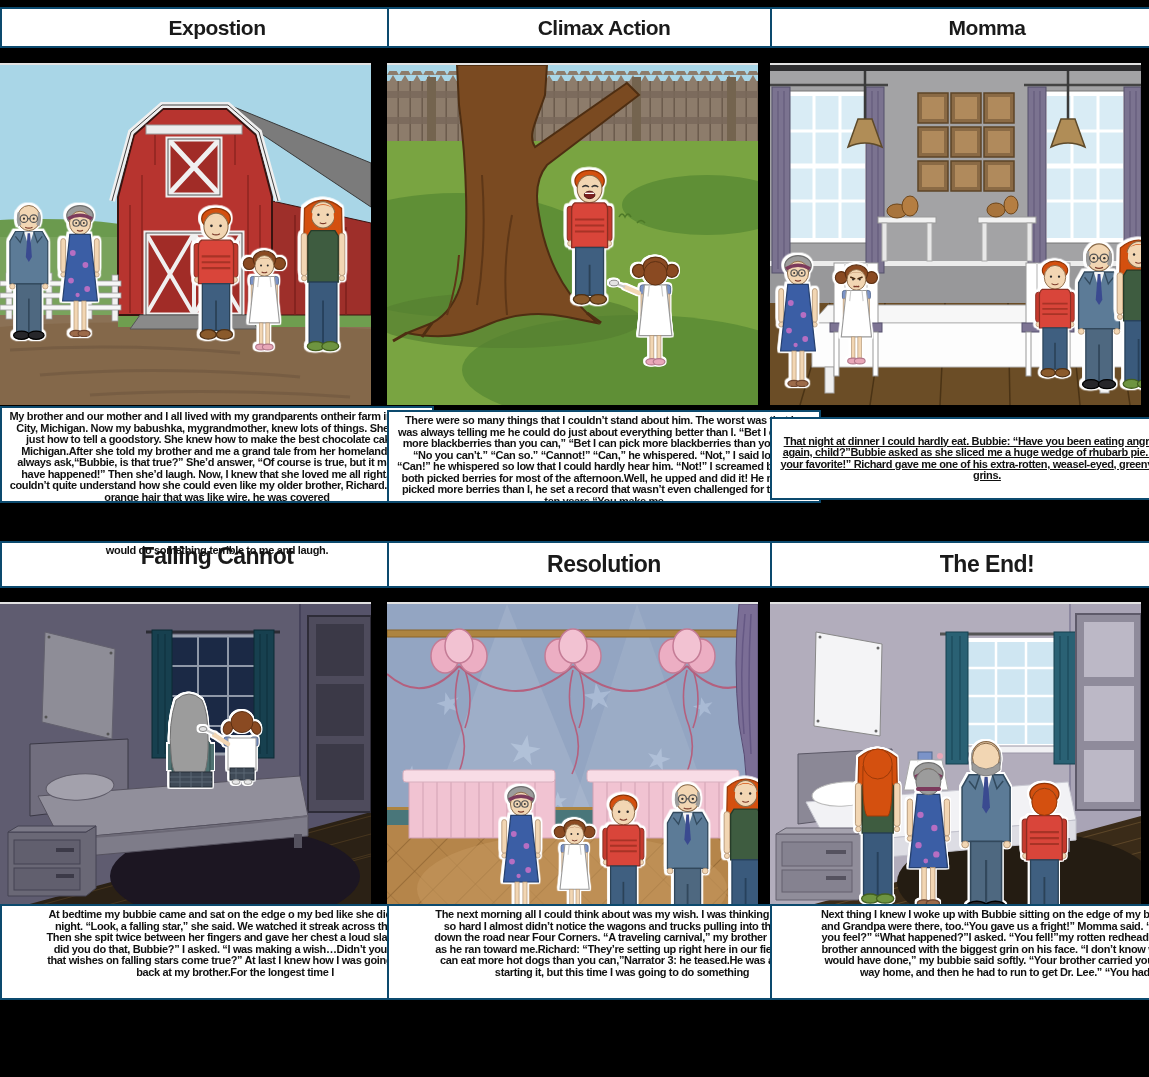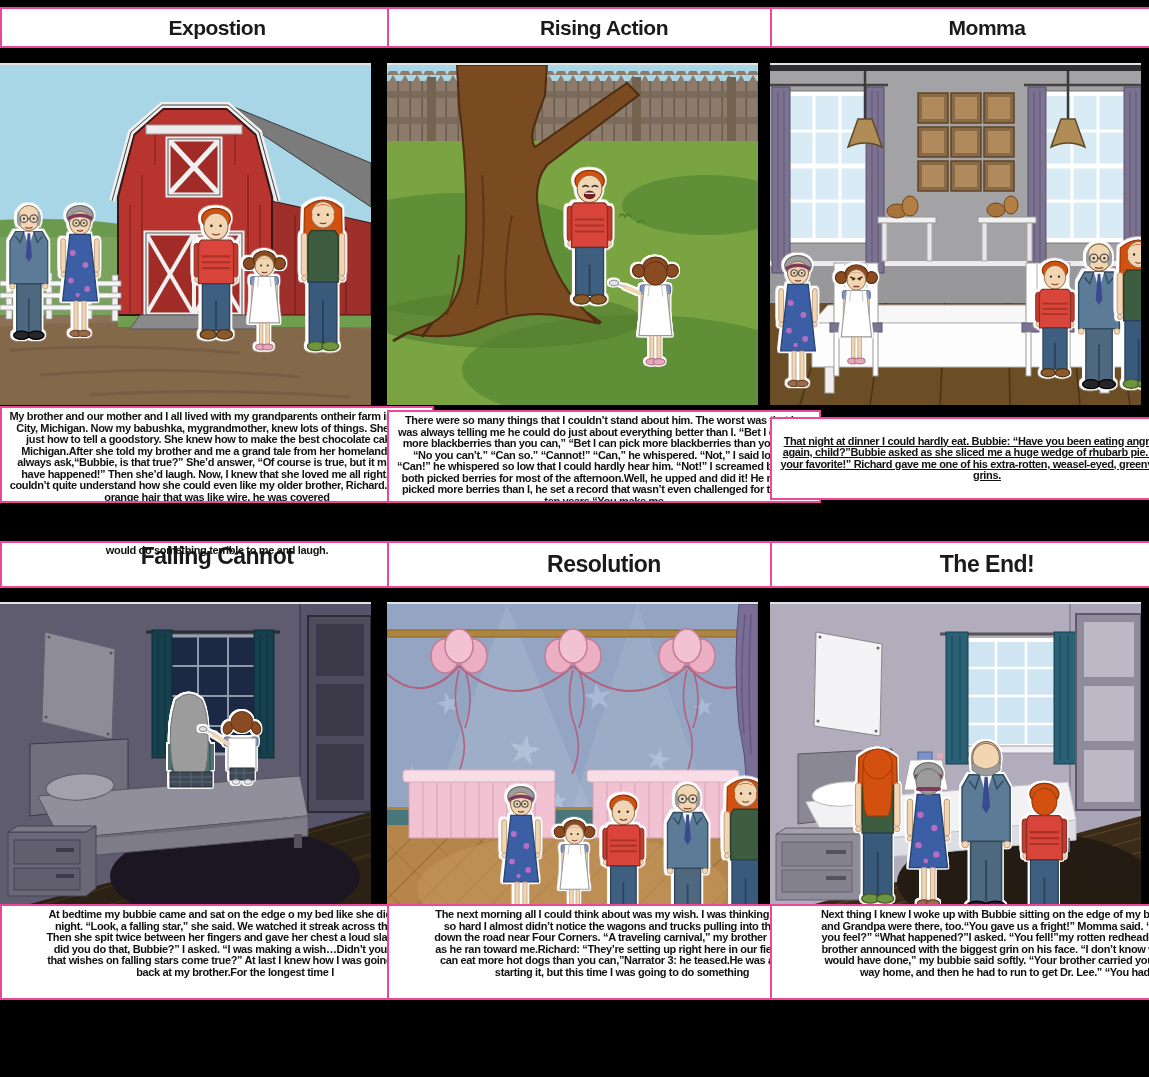--- a/index.html
+++ b/index.html
@@ -1,19 +1,19 @@
 <!DOCTYPE html>
 <html><head>
 <meta charset="utf-8">
 <style>
   html,body{margin:0;padding:0;background:#000;}
   body{width:1149px;height:1077px;position:relative;overflow:hidden;
        font-family:"Liberation Sans",sans-serif;}
   .cell{position:absolute;width:371px;} .c1{left:387px;} .c2{left:770px;}
-  .box{position:absolute;left:0;width:434px;background:#fff;border:2px solid #ec4899;box-sizing:border-box;}
+  .box{position:absolute;left:0;width:434px;background:#fff;border:2px solid #0c4a6e;box-sizing:border-box;}
   .tbox{display:flex;align-items:center;justify-content:center;font-weight:700;color:#1a1a1a;}
   .t1{top:7px;height:41px;font-size:21px;letter-spacing:-0.5px;}
   .t2{top:541px;height:47px;font-size:23px;letter-spacing:-0.5px;position:absolute;}
   .tbox.rel{position:absolute;flex-direction:column;justify-content:flex-start;padding-bottom:3px;}
   .ovline{position:absolute;top:1px;left:0;width:100%;text-align:center;
           font-size:11px;font-weight:700;letter-spacing:-0.35px;color:#111;}
   .img{position:absolute;left:0;width:371px;height:340px;background:#000;border-top:2px solid #e2e2e2;box-sizing:content-box;overflow:hidden;}
   .i1{top:63px;} .i2{top:602px;}
   .img svg{display:block;}
   .cap{font-size:11px;line-height:11.5px;font-weight:700;letter-spacing:-0.35px;
@@ -189,21 +189,21 @@
       <g class="fig" transform="translate(294,130) scale(1.32)">
           <use href="#fig-tank"></use>
         </g>
     </svg>
   </div>
   <div class="box cap cap0">My brother and our mother and I all lived with my grandparents ontheir farm in Union City, Michigan. Now my babushka, mygrandmother, knew lots of things. She knew just how to tell a goodstory. She knew how to make the best chocolate cake in Michigan.After she told my brother and me a grand tale from her homeland,we’d always ask,“Bubbie, is that true?” She’d answer, “Of course is true, but it may not have happened!” Then she’d laugh. Now, I knew that she loved me all right, but I couldn’t quite understand how she could even like my older brother, Richard. He had orange hair that was like wire, he was covered</div>
 </section>
 
 <section class="cell c1">
   <div class="box tbox t1">
-    <span>Rising Action</span>
+    <span>Climax Action</span>
   </div>
   <div class="img i1">
     <svg viewBox="0 0 371 340" width="371" height="340">
       <defs>
         <pattern id="picket" width="12" height="10" patternUnits="userSpaceOnUse">
           <polygon points="0,10 6,0 12,10" fill="#8d7c6b"></polygon>
         </pattern>
         <pattern id="planks" width="12" height="64" patternUnits="userSpaceOnUse">
           <rect width="12" height="64" fill="#8d7c6b"></rect>
           <line x1="11.2" y1="0" x2="11.2" y2="64" stroke="#6a5a4b" stroke-width="1.5"></line>

